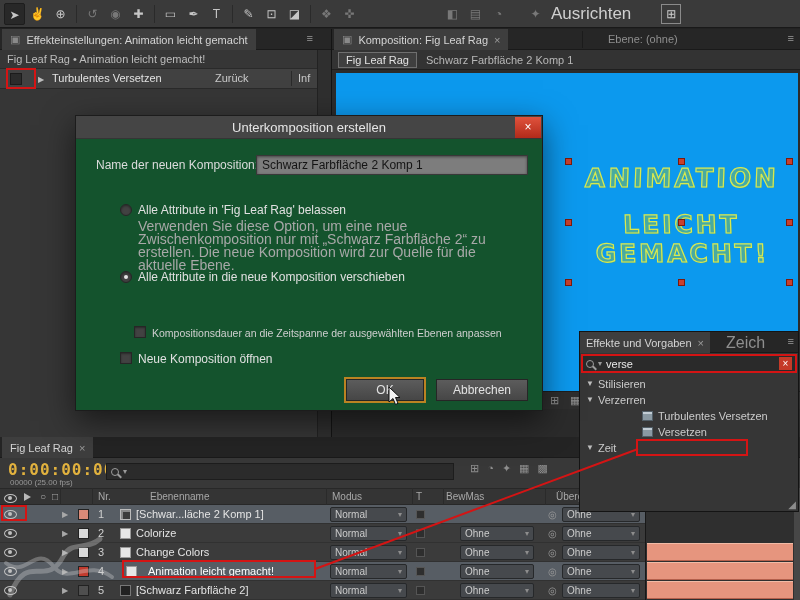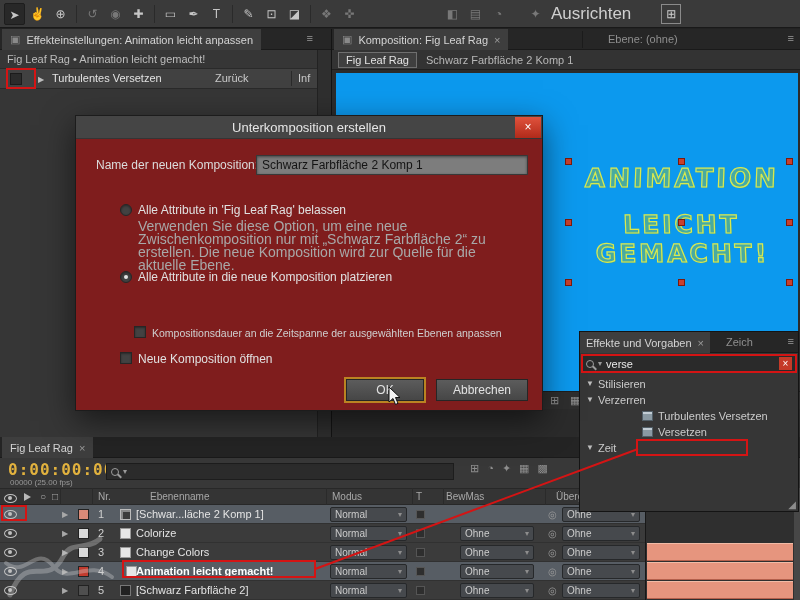--- a/index.html
+++ b/index.html
@@ -48,37 +48,37 @@
   #cv-text{position:absolute;left:230px;top:90px;width:232px;text-align:center}
   .glitch{font-family:"DejaVu Sans",sans-serif;font-weight:bold;letter-spacing:3px;color:rgba(222,238,84,0.14);-webkit-text-stroke:1.2px #d9e94e;text-shadow:1px 1px 0 rgba(104,170,70,0.4)}
   #cv-l1{font-size:26px;transform:skewX(-2deg)}
   #cv-l2{font-size:25px;margin-top:17px;transform:skewX(2deg)}
   #sel-box{position:absolute;left:232px;top:88px;width:228px;height:124px}
   .hd{position:absolute;width:7px;height:7px;background:#c8402e;border:1px solid #7c1a0c}
   #vstatus{position:absolute;left:0;right:0;top:362px;height:18px;background:#2e2e2e;border-top:1px solid #1e1e1e}
   #vstatus span{position:absolute;top:2px;font-size:11px;color:#8f8f8f}
   #vfill{position:absolute;left:0;right:0;top:380px;bottom:0;background:#2b2b2b}
   
-  #dlg{position:absolute;left:75px;top:115px;width:468px;height:296px;background:#7f1d1d;border:1px solid #1c1c1c;box-shadow:0 10px 30px rgba(0,0,0,.55);z-index:50}
+  #dlg{position:absolute;left:75px;top:115px;width:468px;height:296px;background:#14532d;border:1px solid #1c1c1c;box-shadow:0 10px 30px rgba(0,0,0,.55);z-index:50}
   #dlg-title{position:absolute;left:0;top:0;right:0;height:23px;background:#454545;border-bottom:1px solid #353535;text-align:center;line-height:23px;font-size:13px;color:#e6e6e6}
   #dlg-close{position:absolute;top:1px;right:1px;width:26px;height:21px;background:linear-gradient(#e0523c,#b12a1a);color:#fff;text-align:center;line-height:21px;font-size:12px}
   #dlg-name-label{position:absolute;left:20px;top:42px;font-size:12px;color:#dcdcdc}
   #dlg-name-input{position:absolute;left:180px;top:39px;width:272px;height:20px;background:#7d7d7d;border:1px solid #383838;box-shadow:inset 0 1px 3px rgba(0,0,0,.45);color:#141414;font-size:12px;padding:0 5px;font-family:"Liberation Sans",sans-serif}
   .radio{position:absolute;width:12px;height:12px;border-radius:50%;background:#424242;border:1px solid #262626;box-shadow:inset 0 1px 2px #2a2a2a}
   .radio.on::after{content:"";position:absolute;left:3px;top:3px;width:4px;height:4px;border-radius:50%;background:#e4e4e4}
   .opt{position:absolute;font-size:12px;color:#e0e0e0;white-space:nowrap}
   .desc{position:absolute;font-size:14px;line-height:13px;color:#a8a8a8;width:374px}
   .chk{position:absolute;width:12px;height:12px;background:#424242;border:1px solid #262626;box-shadow:inset 0 1px 2px #2a2a2a}
   #dlg button{position:absolute;background:linear-gradient(#5c5c5c,#464646);border:1px solid #262626;color:#e2e2e2;font-size:12px;font-family:"Liberation Sans",sans-serif;height:22px}
   #ok-btn{left:270px;top:263px;width:78px;box-shadow:0 0 0 2px #bb8322}
   #cancel-btn{left:360px;top:263px;width:92px}
   
   #fxp{position:absolute;left:579px;top:331px;width:220px;height:181px;background:#363636;border:1px solid #141414;z-index:30}
   #fxp .tab{left:0;padding:2px 6px}
-  #fxp-tab2{position:absolute;left:146px;top:0;line-height:21px;font-size:11px;color:#8f8f8f}
+  #fxp-tab2{position:absolute;left:146px;top:0;line-height:21px;font-size:16px;color:#8f8f8f}
   #fxsearch{position:absolute;left:1px;top:22px;width:216px;height:19px;border:2px solid #d41414;background:#2a2a2a;display:flex;align-items:center;gap:4px;padding:0 3px}
   #fxsearch input{flex:1;min-width:0;background:transparent;border:0;outline:none;color:#e8e8e8;font-size:11px;font-family:"Liberation Sans",sans-serif}
   #fx-clear{width:13px;height:13px;background:#c53a28;color:#fff;font-size:10px;line-height:13px;text-align:center;flex:none}
   #fxtree{position:absolute;left:0;top:44px;right:0;bottom:0}
   .trow{position:relative;height:16px;font-size:11px;color:#cbcbcb}
   .trow .tw{position:absolute;left:6px;top:0;font-size:8px;line-height:16px;color:#bdbdbd}
   .trow.group b{position:absolute;left:18px;line-height:16px;font-weight:normal}
   .trow .fxicon{position:absolute;left:62px;top:3px;width:11px;height:10px;background:#8a99a3;border:1px solid #525f68;box-shadow:inset 0 2px 0 #c2cdd5}
   .trow.item b{position:absolute;left:78px;line-height:16px;font-weight:normal}
   #fx-grip{position:absolute;right:2px;bottom:1px;font-size:10px;color:#8d8d8d}
@@ -102,21 +102,21 @@
   .tl-row{position:relative;height:19px;background:#3b3b3b;border-bottom:1px solid #313131}
   .tl-row.sel{background:#575d64}
   .tl-row .eye{top:5px}
   .tl-row .tw{position:absolute;left:62px;top:0;font-size:8px;line-height:19px;color:#a8a8a8}
   .clr{position:absolute;left:78px;top:4px;width:11px;height:11px;border:1px solid #222}
   .nr{position:absolute;left:98px;line-height:19px;font-size:11px;color:#cfcfcf}
   .licon{position:absolute;left:120px;top:4px;width:11px;height:11px;background:#e6e6e6;border:1px solid #999}
   .licon.comp{background:#3c3c3c;border:1px solid #bbb;box-shadow:inset 2px 2px 0 #888}
   .licon.dark{background:#222;border:1px solid #777}
   .lname{position:absolute;left:136px;line-height:19px;font-size:11px;color:#e4e4e4;white-space:nowrap}
-  .lname.hot{left:136px;font-weight:bold;color:#fff}
+  .lname.hot{left:148px;font-weight:normal;color:#fff}
   .dd{position:absolute;top:2px;height:15px;background:#46494d;border:1px solid #26282a;border-radius:2px;display:flex;align-items:center;justify-content:space-between;padding:0 4px;font-size:10px;color:#cccccc}
   .dd i{font-style:normal}
   .dd b{font-weight:normal;font-size:8px;color:#8d8d8d}
   .dd.mode{left:330px;width:77px}
   .dd.mat{left:460px;width:74px}
   .dd.par{left:562px;width:78px}
   .tbox{position:absolute;left:416px;top:5px;width:9px;height:9px;background:#2e2e2e;border:1px solid #555}
   .pw{position:absolute;left:548px;top:0;line-height:19px;font-size:10px;color:#9a9a9a}
   #tl-right{position:absolute;left:645px;top:51px;right:0;bottom:0;background:#2f2f2f;border-left:1px solid #181818}
   .bar{position:absolute;left:1px;right:7px;height:18px;background:#e6957e;border-top:1px solid #f2bba6;border-bottom:1px solid #b4604c}
@@ -161,21 +161,21 @@
     <span class="tool dim">✦</span>
     <span id="align-label">Ausrichten</span>
   </span>
   <span id="ws-btn">⊞</span>
 </div>
 
 <div id="ecp">
   <div class="tabbar">
     <div class="tab">
       <span class="dim">▣</span>
-      <span>Effekteinstellungen: Animation leicht anpassen</span>
+      <span>Effekteinstellungen: Animation leicht gemacht</span>
     </div>
     <span class="menu-icn" style="right:18px">≡</span>
   </div>
   <div id="ecp-ctx">Fig Leaf Rag • Animation leicht gemacht!</div>
   <div id="ecp-row">
     <span class="fxchk"></span>
     <span class="tw">▶</span>
     <span class="fxname">Turbulentes Versetzen</span>
     <span class="reset">Zurück</span>
     <span class="vsep"></span>
@@ -436,21 +436,21 @@
 
 <div id="dlg">
   <div id="dlg-title">Unterkomposition erstellen</div>
   <div id="dlg-close">×</div>
   <span id="dlg-name-label">Name der neuen Komposition:</span>
   <input id="dlg-name-input" value="Schwarz Farbfläche 2 Komp 1" style="">
   <span class="radio" style="left:44px;top:88px"></span>
   <span class="opt" style="left:62px;top:87px">Alle Attribute in 'Fig Leaf Rag' belassen</span>
   <span class="desc" style="left:62px;top:104px">Verwenden Sie diese Option, um eine neue Zwischenkomposition nur mit „Schwarz Farbfläche 2“ zu erstellen. Die neue Komposition wird zur Quelle für die aktuelle Ebene.</span>
   <span class="radio on" style="left:44px;top:155px"></span>
-  <span class="opt" style="left:62px;top:154px">Alle Attribute in die neue Komposition platzieren</span>
+  <span class="opt" style="left:62px;top:154px">Alle Attribute in die neue Komposition verschieben</span>
   <span class="chk" style="left:58px;top:210px"></span>
   <span class="opt" style="left:76px;top:211px;font-size:10.5px;color:#cfcfcf">Kompositionsdauer an die Zeitspanne der ausgewählten Ebenen anpassen</span>
   <span class="chk" style="left:44px;top:236px"></span>
   <span class="opt" style="left:62px;top:236px">Neue Komposition öffnen</span>
   <button id="ok-btn">OK</button>
   <button id="cancel-btn">Abbrechen</button>
 </div>
 
 <svg id="cursor" width="16" height="20" viewBox="0 0 16 20">
   <path d="M1,1 L1,16 L5,12.5 L7.5,18.5 L10,17.3 L7.5,11.5 L12,11.5 Z" fill="#f2f2f2" stroke="#111" stroke-width="1"></path>

